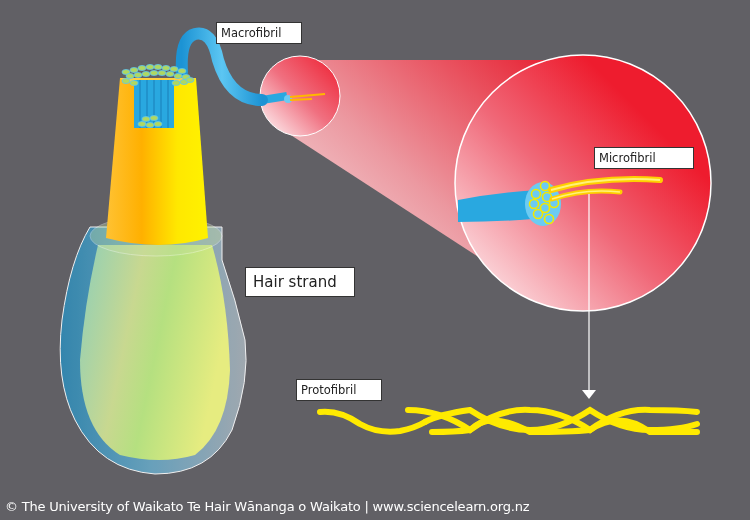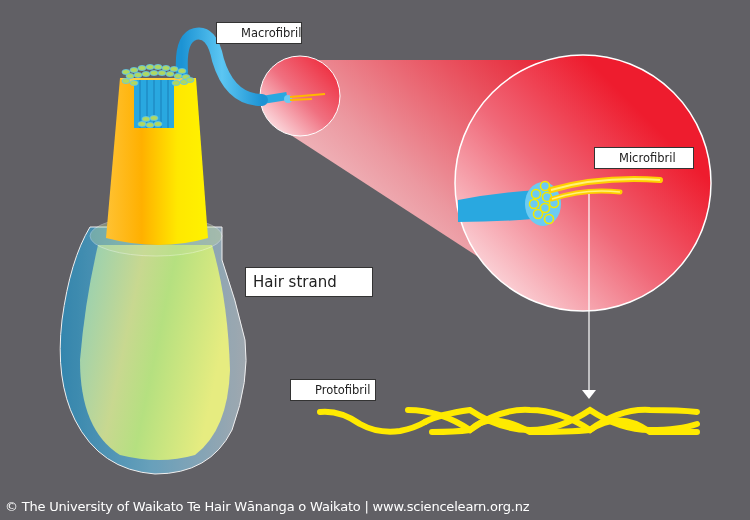--- a/index.html
+++ b/index.html
@@ -1,19 +1,19 @@
 <!DOCTYPE html>
 <html><head>
 <meta charset="utf-8">
 <style>
   html, body { margin: 0; padding: 0; }
   body { width: 750px; height: 520px; background: #616065; position: relative; overflow: hidden; font-family: "DejaVu Sans", sans-serif; }
   svg.diagram { position: absolute; left: 0; top: 0; }
   .label-box { position: absolute; background: #fff; border: 1px solid #333; color: #222; font-family: "DejaVu Sans", sans-serif; white-space: nowrap; box-sizing: border-box; }
-  .label-sm { font-size: 11.5px; padding: 3px 24px; }
+  .label-sm { font-size: 11.5px; padding: 3px 4px; }
   .label-lg { font-size: 15px; padding: 5px 7px; }
   .footer { position: absolute; left: 5px; top: 499px; color: #fff; font-size: 13px; font-family: "DejaVu Sans", sans-serif; letter-spacing: -0.2px; }
 </style>
 </head>
 <body>
 
 <svg class="diagram" width="750" height="520" viewBox="0 0 750 520">
   <defs>
     <linearGradient id="cortexGrad" x1="0" x2="1" y1="0" y2="0">
       <stop offset="0" stop-color="#FFC233"></stop>
@@ -143,16 +143,16 @@
   <g fill="none" stroke="#FFEA00" stroke-width="6" stroke-linecap="round">
     <path d="M 320 412 Q 340 410 360 424 Q 378 434 400 431 Q 415 428 425 422"></path>
     <path d="M 408 410 Q 440 410 470 430 Q 500 408 530 410 Q 560 410 590 430 Q 620 408 650 410 Q 680 410 697 412"></path>
     <path d="M 432 432 Q 455 432 470 430 Q 490 410 530 432 Q 570 432 590 430 Q 620 410 650 432 Q 680 432 697 432"></path>
     <path d="M 425 422 Q 440 414 470 410 Q 500 430 530 430 Q 560 430 590 410 Q 620 430 650 430 Q 680 430 697 424"></path>
   </g>
 </svg>
 
 <div class="label-box label-sm" style="left:216px; top:22px; width:86px;">Macrofibril</div>
 <div class="label-box label-sm" style="left:594px; top:147px; width:100px;">Microfibril</div>
-<div class="label-box label-lg" style="left:245px; top:267px; width:128px;">Hair strand</div>
-<div class="label-box label-sm" style="left:290px; top:379px; width:86px;">Protofibril</div>
+<div class="label-box label-lg" style="left:245px; top:267px; width:110px;">Hair strand</div>
+<div class="label-box label-sm" style="left:296px; top:379px; width:86px;">Protofibril</div>
 
 <div class="footer">© The University of Waikato Te Hair Wānanga o Waikato | www.sciencelearn.org.nz</div>
 
 </body></html>

